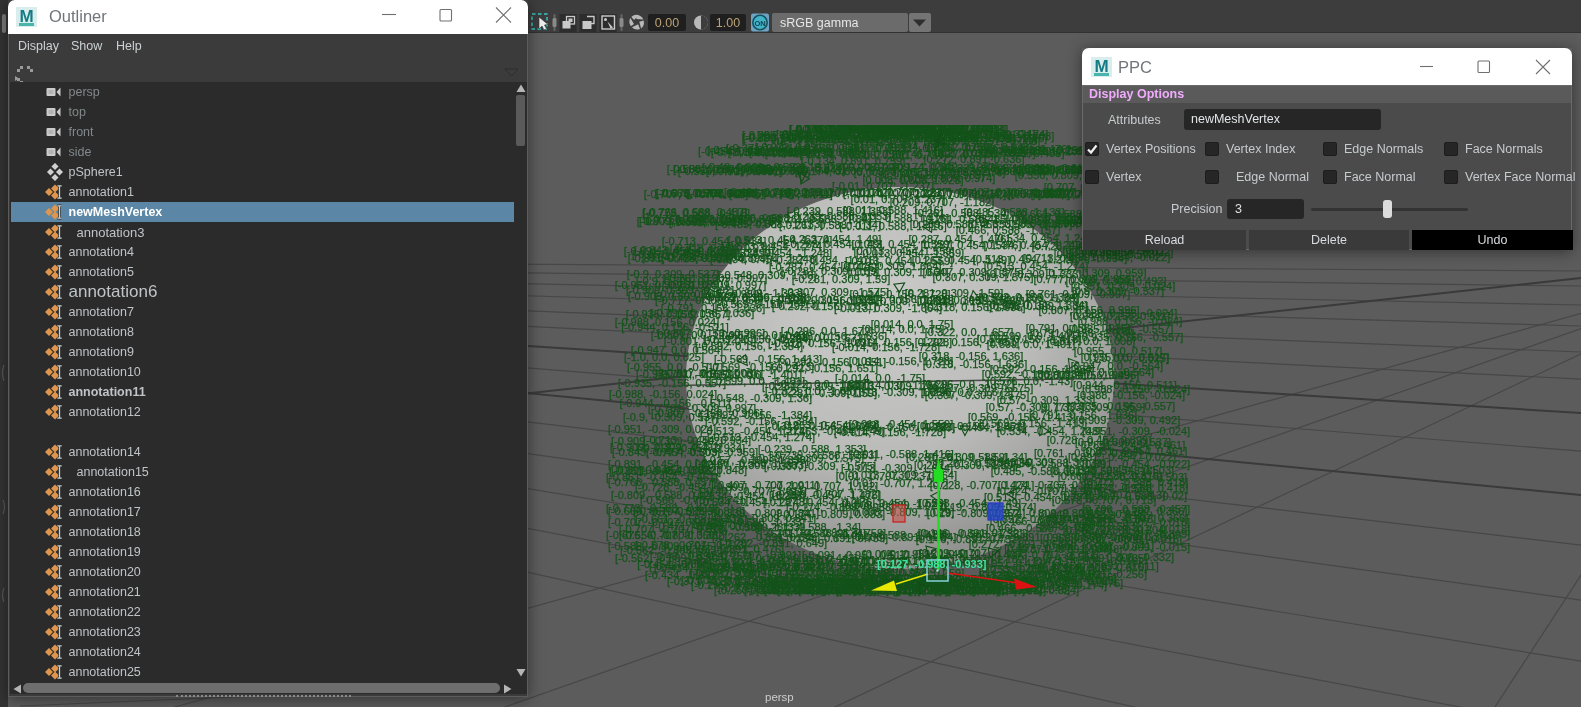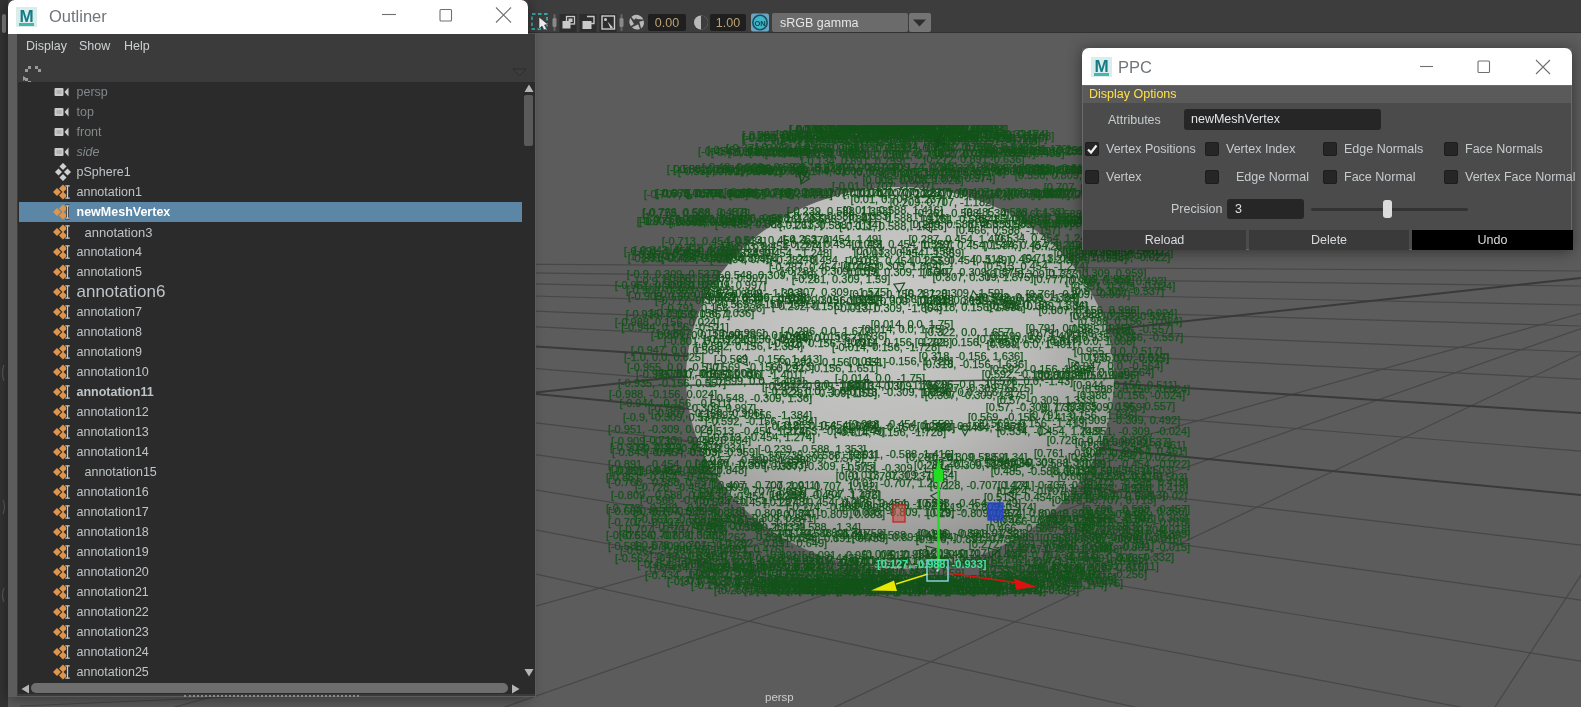--- a/index.html
+++ b/index.html
@@ -733,21 +733,21 @@
         </div>
   <div class="abs" style="left:41px;top:7px;font-size:16.5px;color:#70757a">Outliner</div>
   <svg class="abs" style="left:360px;top:0" width="160" height="34" viewBox="0 0 160 34">
    <g stroke="#707070" stroke-width="1.1" fill="none">
     <path d="M14,14.5 h14"></path>
     <rect x="72" y="9.5" width="11.5" height="11.5" rx="1"></rect>
     <path d="M128,7.5 L143,22.5 M143,7.5 L128,22.5"></path>
    </g>
         </svg>
 </div>
-<div class="abs" style="left:8px;top:34px;width:520px;height:663px;background:#3b3b3b;border:1px solid #5c5c5c;border-top:none">
+<div class="abs" style="left:0;top:34px;width:520px;height:663px;background:#3b3b3b;border:1px solid #5c5c5c;border-top:none">
   <div class="abs" style="left:9px;top:5px;font-size:12.5px;color:#ccd1d4">Display</div>
   <div class="abs" style="left:62px;top:5px;font-size:12.5px;color:#ccd1d4">Show</div>
   <div class="abs" style="left:107px;top:5px;font-size:12.5px;color:#ccd1d4">Help</div>
   <svg class="abs" style="left:3px;top:28px" width="26" height="26" viewBox="0 0 26 26">
           <g fill="#9a9a9a">
             <path d="M5,4 h6 v3 h-6 Z M5,4 v6 h3 v-6 Z"></path>
             <path d="M21,4 v6 h-3 v-6 Z M21,4 h-6 v3 h6 Z"></path>
             <path d="M5,22 v-6 h3 v6 Z M5,22 h6 v-3 h-6 Z"></path>
             <path d="M3,14 l4,2.5 -4,2.5 Z"></path>
           </g>
@@ -791,21 +791,21 @@
           </div>
           <div class="abs" style="left:0.5px;top:60px;width:503px;height:20px;display:flex;align-items:center">
             <span style="width:34px"></span>
             <span style="display:inline-flex;width:20px;justify-content:center">
               <svg width="17" height="12" viewBox="0 0 17 12">
                 <rect x="0.5" y="2" width="9" height="8" rx="1" fill="#cbcbcb"></rect>
                 <rect x="2.5" y="4" width="5" height="4" fill="#b4b4b4"></rect>
                 <path d="M10.5,6 L14.5,1.5 L14.5,10.5 Z" fill="#cbcbcb"></path>
               </svg>
             </span>
-            <span style="color:#82888b;font-size:12.5px;margin-left:4px;white-space:nowrap;font-style:italic;">side</span>
+            <span style="color:#82888b;font-size:12.5px;margin-left:4px;white-space:nowrap;">side</span>
           </div>
           <div class="abs" style="left:0.5px;top:80px;width:503px;height:20px;display:flex;align-items:center">
             <span style="width:34px"></span>
             <span style="display:inline-flex;width:20px;justify-content:center">
               <svg width="18" height="18" viewBox="0 0 18 18">
                 <g fill="#d0d0d0">
                   <rect x="6.5" y="1" width="5" height="5" transform="rotate(45 9 3.5)"></rect>
                   <rect x="2" y="6.5" width="5" height="5" transform="rotate(45 4.5 9)"></rect>
                   <rect x="11" y="6.5" width="5" height="5" transform="rotate(45 13.5 9)"></rect>
                   <rect x="6.5" y="12" width="5" height="5" transform="rotate(45 9 14.5)"></rect>
@@ -1034,39 +1034,20 @@
                 </g>
                 <g stroke="#2a2a2a" stroke-width="2.6" fill="none">
                   <path d="M12.3,1.8 h4.4 M14.5,1.8 v12.4 M12.3,14.2 h4.4"></path>
                 </g>
                 <g stroke="#cccccc" stroke-width="1.3" fill="none">
                   <path d="M12.3,1.8 h4.4 M14.5,1.8 v12.4 M12.3,14.2 h4.4"></path>
                 </g>
               </svg>
             </span>
             <span style="color:#bfc4c7;font-size:12.5px;margin-left:4px;white-space:nowrap;">annotation12</span>
-          </div>
-          <div class="abs" style="left:0.5px;top:340px;width:503px;height:20px;display:flex;align-items:center">
-            <span style="width:34px"></span>
-            <span style="display:inline-flex;width:20px;justify-content:center">
-              <svg width="19" height="17" viewBox="0 0 19 17">
-                <g fill="#e0954d">
-                  <rect x="1.2" y="5.2" width="5.6" height="5.6" transform="rotate(45 4 8)"></rect>
-                  <rect x="7.2" y="1.7" width="5.6" height="5.6" transform="rotate(45 10 4.5)"></rect>
-                  <rect x="7.2" y="8.7" width="5.6" height="5.6" transform="rotate(45 10 11.5)"></rect>
-                </g>
-                <g stroke="#2a2a2a" stroke-width="2.6" fill="none">
-                  <path d="M12.3,1.8 h4.4 M14.5,1.8 v12.4 M12.3,14.2 h4.4"></path>
-                </g>
-                <g stroke="#cccccc" stroke-width="1.3" fill="none">
-                  <path d="M12.3,1.8 h4.4 M14.5,1.8 v12.4 M12.3,14.2 h4.4"></path>
-                </g>
-              </svg>
-            </span>
-            <span style="color:#bfc4c7;font-size:12.5px;margin-left:4px;white-space:nowrap;">annotation13</span>
           </div>
           <div class="abs" style="left:0.5px;top:360px;width:503px;height:20px;display:flex;align-items:center">
             <span style="width:34px"></span>
             <span style="display:inline-flex;width:20px;justify-content:center">
               <svg width="19" height="17" viewBox="0 0 19 17">
                 <g fill="#e0954d">
                   <rect x="1.2" y="5.2" width="5.6" height="5.6" transform="rotate(45 4 8)"></rect>
                   <rect x="7.2" y="1.7" width="5.6" height="5.6" transform="rotate(45 10 4.5)"></rect>
                   <rect x="7.2" y="8.7" width="5.6" height="5.6" transform="rotate(45 10 11.5)"></rect>
                 </g>
@@ -1320,21 +1301,21 @@
   <div class="abs" style="left:36px;top:10px;font-size:16.5px;color:#70757a">PPC</div>
   <svg class="abs" style="left:320px;top:0" width="170" height="37" viewBox="0 0 170 37">
    <g stroke="#707070" stroke-width="1.1" fill="none">
     <path d="M18,18.5 h13"></path>
     <rect x="76" y="13" width="11.5" height="11.5" rx="1"></rect>
     <path d="M134,12 L148,26 M148,12 L134,26"></path>
    </g>
         </svg>
 </div>
 <div class="abs" style="left:0;top:37px;width:490px;height:18px;background:#5a5a5a;border:1px solid #6a6a6a;border-bottom:none">
-  <span class="abs" style="left:6px;top:1px;color:#fde047;font-size:12.5px;font-weight:normal">Display Options</span>
+  <span class="abs" style="left:6px;top:1px;color:#f0abfc;font-size:12.5px;font-weight:bold">Display Options</span>
 </div>
 <div class="abs" style="left:0;top:55px;width:490px;height:147px;background:#4b4b4b;border:1px solid #6a6a6a;border-top:none">
   <span class="abs" style="left:25px;top:10px;color:#c6cbce;font-size:12.5px">Attributes</span>
   <div class="abs" style="left:101px;top:6px;width:197px;height:21px;background:#262626;border-radius:3px">
     <span class="abs" style="left:7px;top:3px;color:#e2e6e8;font-size:12.5px">newMeshVertex</span>
   </div>
   <div class="abs" style="left:2px;top:39px;display:flex;align-items:center">
           <svg width="14" height="14" viewBox="0 0 14 14">
             <rect x="0.5" y="0.5" width="13" height="13" rx="1.5" fill="#262626" stroke="#1d1d1d"></rect>
             <path d="M3,7.5 L6,10.5 L11.5,3.5" stroke="#f0f0f0" stroke-width="2.2" fill="none"></path>

